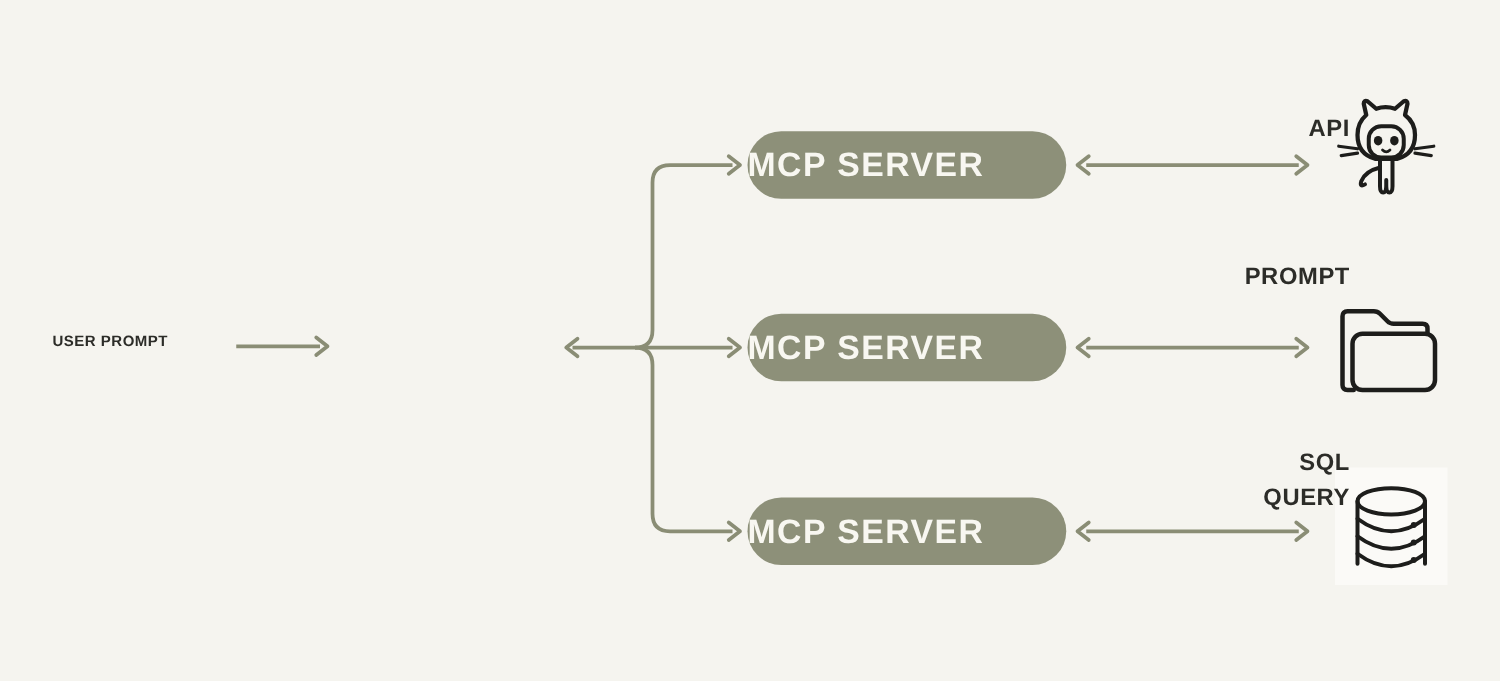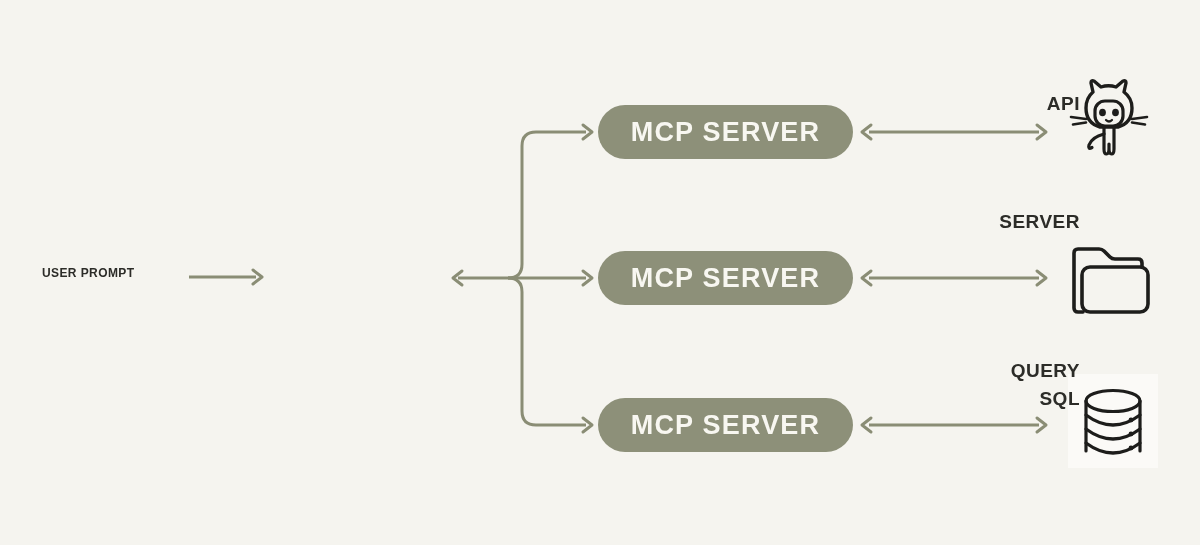--- a/index.html
+++ b/index.html
@@ -35,21 +35,20 @@
     stroke-linecap: round;
     stroke-linejoin: round;
   }
   .icon-fill { fill: var(--icon-stroke, #1D1D1B); stroke: none; }
   .node {
     position: absolute;
     background: var(--node-fill, #8D9079);
     color: var(--node-text, #F8F7F1);
     display: flex;
     align-items: center;
-    justify-content: center;
     font-weight: 700;
   }
   .node-llm {
     left: 267px; top: 228px;
     width: 182px; height: 100px;
     border-radius: 52px;
     flex-direction: column;
     font-size: 30px;
     letter-spacing: 1.5px;
     line-height: 39px;
@@ -173,20 +172,20 @@
   </div>
   <div class="node node-mcp" id="mcp-2">
     <span>MCP SERVER</span>
   </div>
 
   <div class="conn-label" id="conn-label-0">
     <span>API</span>
     <span></span>
   </div>
   <div class="conn-label" id="conn-label-1">
-    <span>SERVER</span>
+    <span>PROMPT</span>
   </div>
   <div class="conn-label" id="conn-label-2">
+    <span>SQL</span>
     <span>QUERY</span>
-    <span>SQL</span>
   </div>
 
 </div>
 
 </body></html>

